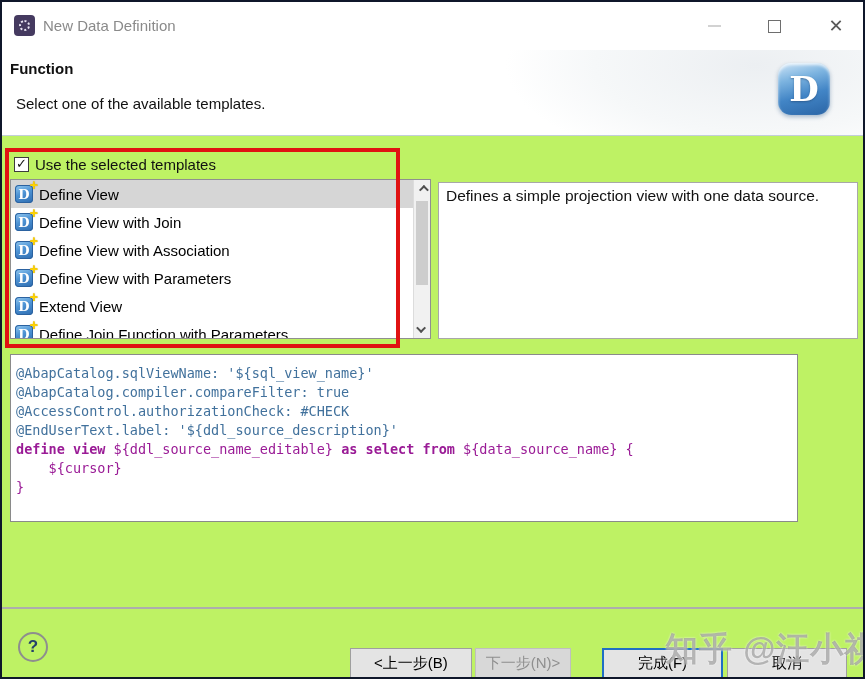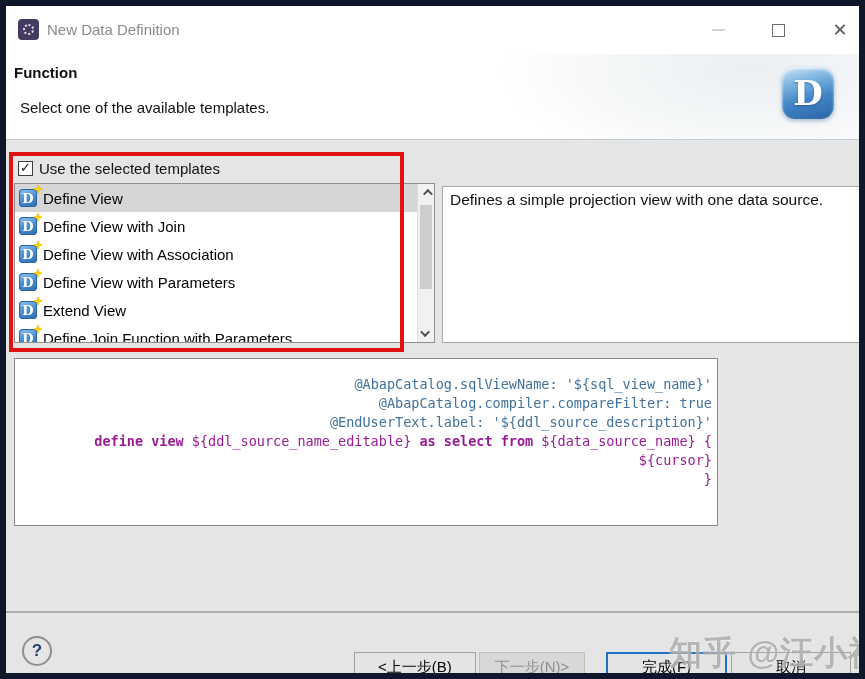--- a/index.html
+++ b/index.html
@@ -4,22 +4,22 @@
 <style>
   :root{
     --annotation:#41719C;
     --keyword:#9A1B96;
     --accent:#1F6FC4;
     --highlight_red:#E01212;
   }
   *{box-sizing:border-box;margin:0;padding:0;}
   html,body{width:865px;height:679px;}
   body{font-family:"Liberation Sans","DejaVu Sans",sans-serif;background:#fff;}
-  .window{position:relative;width:865px;height:679px;background:#e5e5e5;
-          border:6px solid #0f172a;overflow:hidden;}
+  .window{position:relative;width:865px;height:679px;background:#bef264;
+          border:2px solid #0f172a;overflow:hidden;}
 
   
   .titlebar{position:absolute;left:0;top:0;width:100%;height:48px;background:#fff;}
   .app-icon{position:absolute;left:12px;top:13px;width:21px;height:21px;border-radius:4px;
             background:#453a60;display:flex;align-items:center;justify-content:center;}
   .app-icon span{width:11px;height:11px;border:2px dotted #e8e4f2;border-radius:50%;display:block;}
   .win-title{position:absolute;left:41px;top:15px;font-size:15px;color:#8a8a8a;}
   .ctrl{position:absolute;top:8px;width:34px;height:32px;display:flex;align-items:center;justify-content:center;cursor:default;}
   .ctrl.min{left:695px;}
   .ctrl.max{left:755px;}
@@ -69,37 +69,37 @@
   .chev.down{transform:rotate(135deg) translateY(2px);}
   .sb-thumb{position:absolute;left:2px;right:2px;top:21px;height:84px;background:#cdcdcd;}
 
   .descbox{position:absolute;left:436px;top:180px;width:420px;height:157px;background:#fff;
            border:1px solid #a8a8a8;padding:2px 7px;font-size:15.5px;line-height:22px;color:#111;}
 
   .redrect{position:absolute;left:3px;top:146px;width:395px;height:200px;border:4px solid var(--highlight_red);
            z-index:6;pointer-events:none;}
 
   
-  .codebox{position:absolute;left:8px;top:352px;width:704px;height:168px;background:#fff;
-           border:1px solid #8a8a8a;padding:16px 5px;overflow:hidden;text-align:right;}
+  .codebox{position:absolute;left:8px;top:352px;width:788px;height:168px;background:#fff;
+           border:1px solid #8a8a8a;padding:9px 5px;overflow:hidden;}
   .code-line{font-family:"DejaVu Sans Mono","Liberation Mono",monospace;font-size:13.5px;
              line-height:19px;white-space:pre;}
   .code-line .ann{color:var(--annotation);}
   .code-line .kw{color:var(--keyword);font-weight:bold;}
   .code-line .var{color:var(--keyword);}
 
   
   .foot-sep{position:absolute;left:0;top:605px;width:100%;height:2px;background:#adadad;}
   .helpbtn{position:absolute;left:16px;top:630px;width:30px;height:30px;border-radius:50%;
            border:2px solid #8e8e8e;display:flex;align-items:center;justify-content:center;cursor:default;}
   .helpbtn span{font-size:17px;font-weight:bold;color:#24416b;}
   .btn{position:absolute;top:632px;height:31px;display:flex;align-items:center;justify-content:center;
        font-size:15px;color:#000;background:#e4e4e4;border:1px solid #9f9f9f;cursor:default;margin-top:14px;}
   .btn.back{left:348px;width:122px;}
-  .btn.next{left:473px;width:106px;background:#d8d8d8;border-color:#bfbfbf;color:#8f8f8f;}
+  .btn.next{left:473px;width:96px;background:#d8d8d8;border-color:#bfbfbf;color:#8f8f8f;}
   .btn.finish{left:600px;width:121px;border:2px solid var(--accent);}
   .btn.cancel{left:725px;width:120px;}
   .watermark{position:absolute;left:663px;top:625px;z-index:9;font-size:33px;font-weight:bold;
              color:rgba(125,125,125,0.55);letter-spacing:1px;white-space:nowrap;
              text-shadow:0 0 2px rgba(255,255,255,0.85);pointer-events:none;}
 </style>
 </head>
 <body>
 
 <div class="window">
@@ -193,20 +193,21 @@
     </div>
   </div>
 
   <div class="descbox">Defines a simple projection view with one data source.</div>
 
   <div class="redrect"></div>
 
   <div class="codebox">
       <div class="code-line"><span class="ann">@AbapCatalog.sqlViewName: '${sql_view_name}'</span></div>
       <div class="code-line"><span class="ann">@AbapCatalog.compiler.compareFilter: true</span></div>
+      <div class="code-line"><span class="ann">@AccessControl.authorizationCheck: #CHECK</span></div>
       <div class="code-line"><span class="ann">@EndUserText.label: '${ddl_source_description}'</span></div>
       <div class="code-line"><span class="kw">define view </span><span class="var">${ddl_source_name_editable} </span><span class="kw">as select from </span><span class="var">${data_source_name} {</span></div>
       <div class="code-line"><span class="var">    ${cursor}</span></div>
       <div class="code-line"><span class="var">}</span></div>
     </div>
 
   <div class="foot-sep"></div>
   <div class="helpbtn">
     <span>?</span>
   </div>

